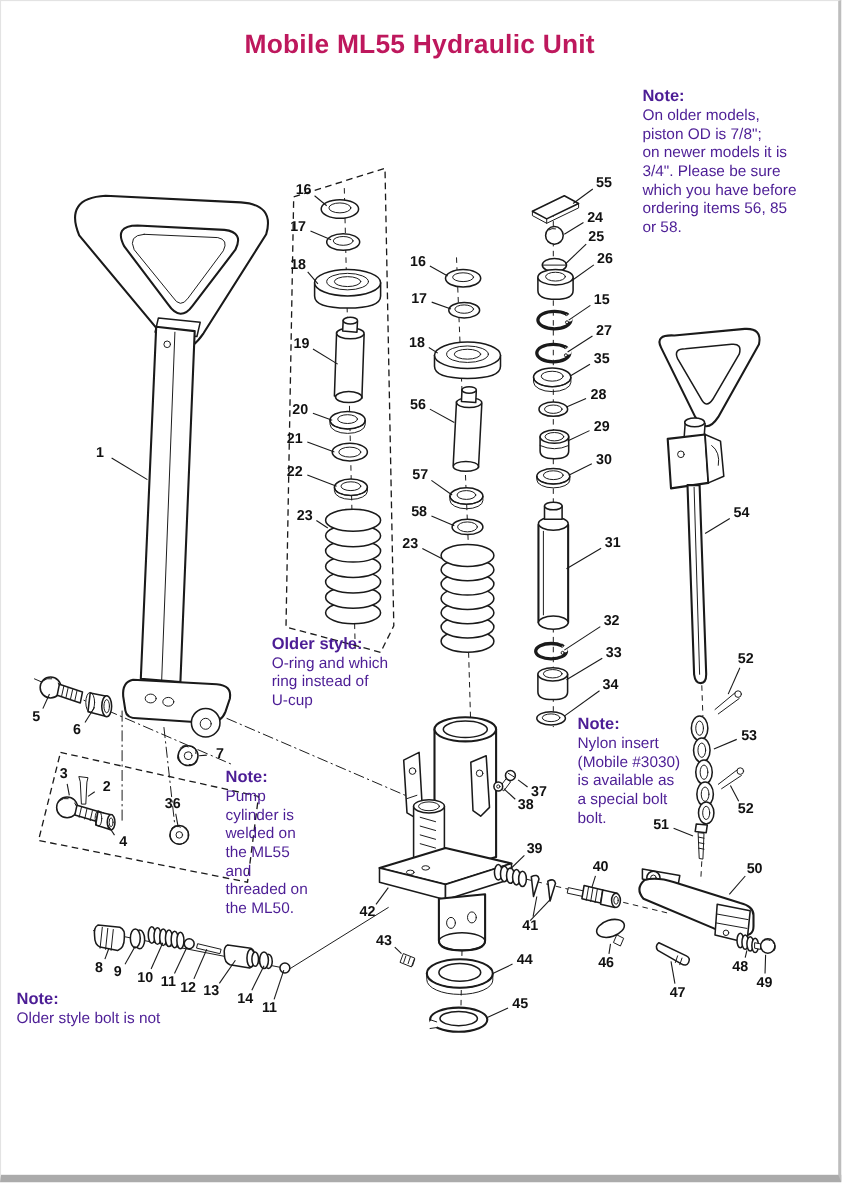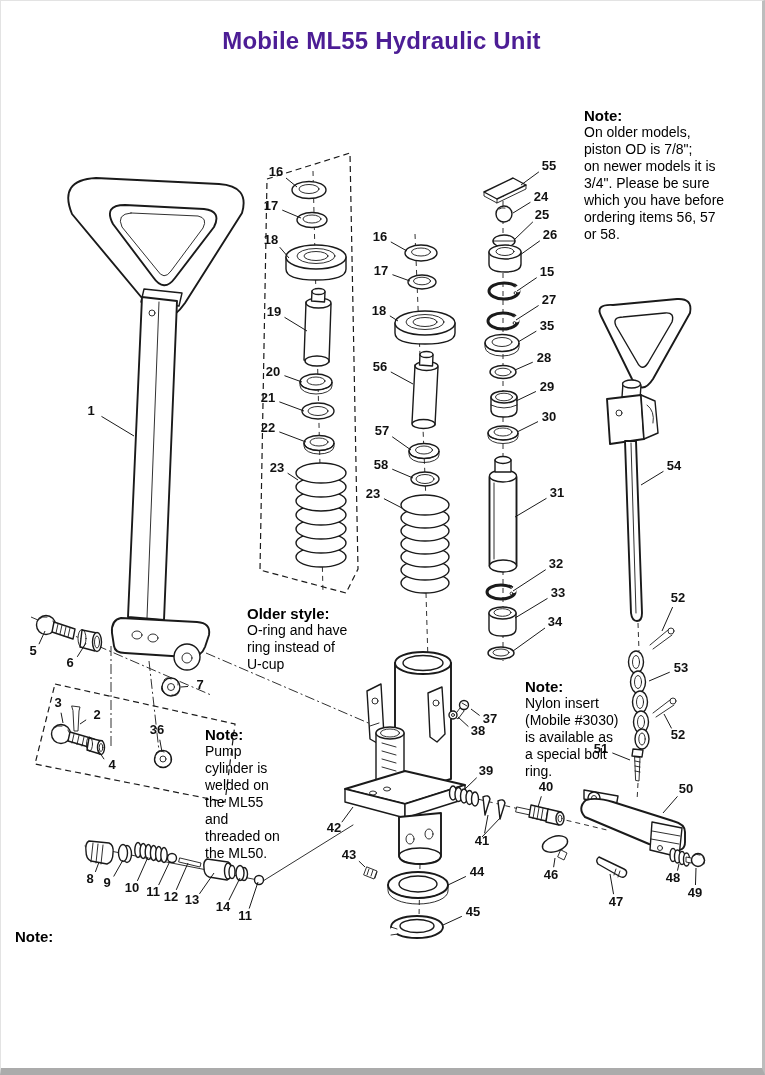--- a/index.html
+++ b/index.html
@@ -1,35 +1,35 @@
 <!DOCTYPE html>
 <html><head>
 <meta charset="utf-8">
 <style>
   html,body{margin:0;padding:0;background:#fff;font-family:"Liberation Sans",sans-serif;}
   .page{position:relative;width:765px;height:1075px;background:#fff;box-sizing:border-box;
         border-top:1px solid #e3e3e3;border-left:1px solid #e3e3e3;
         border-right:3px solid #bdbdbd;border-bottom:7px solid #ababab;overflow:hidden;}
   .title{position:absolute;top:26px;left:0;right:0;margin:0;text-align:center;
-         font-size:24px;font-weight:bold;color:#4c1d95;letter-spacing:.2px;}
+         font-size:24px;font-weight:bold;color:#be185d;letter-spacing:.2px;}
   svg#diagram{position:absolute;left:0;top:0;}
   
   .w{fill:#ffffff;stroke:#1a1a1a;stroke-width:1.4;stroke-linejoin:round;stroke-linecap:round;}
   .s{fill:none;stroke:#1a1a1a;stroke-width:1.4;stroke-linejoin:round;stroke-linecap:round;}
   .t{stroke-width:1.9;}
   .thin{stroke-width:0.9;}
   .ring{fill:none;stroke:#1a1a1a;stroke-width:3;}
   .dash{fill:none;stroke:#1a1a1a;stroke-width:1.2;stroke-dasharray:6 4;}
   .cl{fill:none;stroke:#1a1a1a;stroke-width:0.9;stroke-dasharray:5 4;}
   .axis{fill:none;stroke:#1a1a1a;stroke-width:0.9;stroke-dasharray:10 3 2 3;}
   .leader{stroke:#1a1a1a;stroke-width:1;}
   .callout{font-family:"Liberation Sans",sans-serif;font-size:13px;font-weight:bold;
            fill:#111;text-anchor:middle;dominant-baseline:middle;}
   
-  .note{position:absolute;color:#000000;font-size:14px;line-height:17px;margin-top:28px;}
+  .note{position:absolute;color:#4c1d95;font-size:14px;line-height:17px;}
   .note-heading{font-weight:bold;font-size:15px;}
 </style>
 </head>
 <body>
 
 <div class="page">
   <h1 class="title">Mobile ML55 Hydraulic Unit</h1>
 
   <svg id="diagram" width="765" height="1075" viewBox="0 0 765 1075" xmlns="http://www.w3.org/2000/svg">
 
@@ -569,44 +569,45 @@
   </svg>
 
   <div id="notes-layer">
       <div class="note" style="left: 583px; top: 78px; width: 178px;">
         <div class="note-heading">Note:</div>
         <div class="note-line">On older models,</div>
         <div class="note-line">piston OD is 7/8";</div>
         <div class="note-line">on newer models it is</div>
         <div class="note-line">3/4". Please be sure</div>
         <div class="note-line">which you have before</div>
-        <div class="note-line">ordering items 56, 57</div>
+        <div class="note-line">ordering items 56, 85</div>
         <div class="note-line">or 58.</div>
       </div>
       <div class="note" style="left: 246px; top: 576px; width: 128px;">
         <div class="note-heading">Older style:</div>
-        <div class="note-line">O-ring and have</div>
+        <div class="note-line">O-ring and which</div>
         <div class="note-line">ring instead of</div>
         <div class="note-line">U-cup</div>
       </div>
       <div class="note" style="left: 204px; top: 697px; width: 102px;">
         <div class="note-heading">Note:</div>
         <div class="note-line">Pump</div>
         <div class="note-line">cylinder is</div>
         <div class="note-line">welded on</div>
         <div class="note-line">the ML55</div>
         <div class="note-line">and</div>
         <div class="note-line">threaded on</div>
         <div class="note-line">the ML50.</div>
       </div>
       <div class="note" style="left: 524px; top: 649px; width: 120px;">
         <div class="note-heading">Note:</div>
         <div class="note-line">Nylon insert</div>
         <div class="note-line">(Mobile #3030)</div>
         <div class="note-line">is available as</div>
         <div class="note-line">a special bolt</div>
-        <div class="note-line">ring.</div>
+        <div class="note-line">bolt.</div>
       </div>
       <div class="note" style="left: 14px; top: 899px; width: 220px;">
         <div class="note-heading">Note:</div>
+        <div class="note-line">Older style bolt is not</div>
       </div>
     </div>
 </div>
 
 </body></html>

